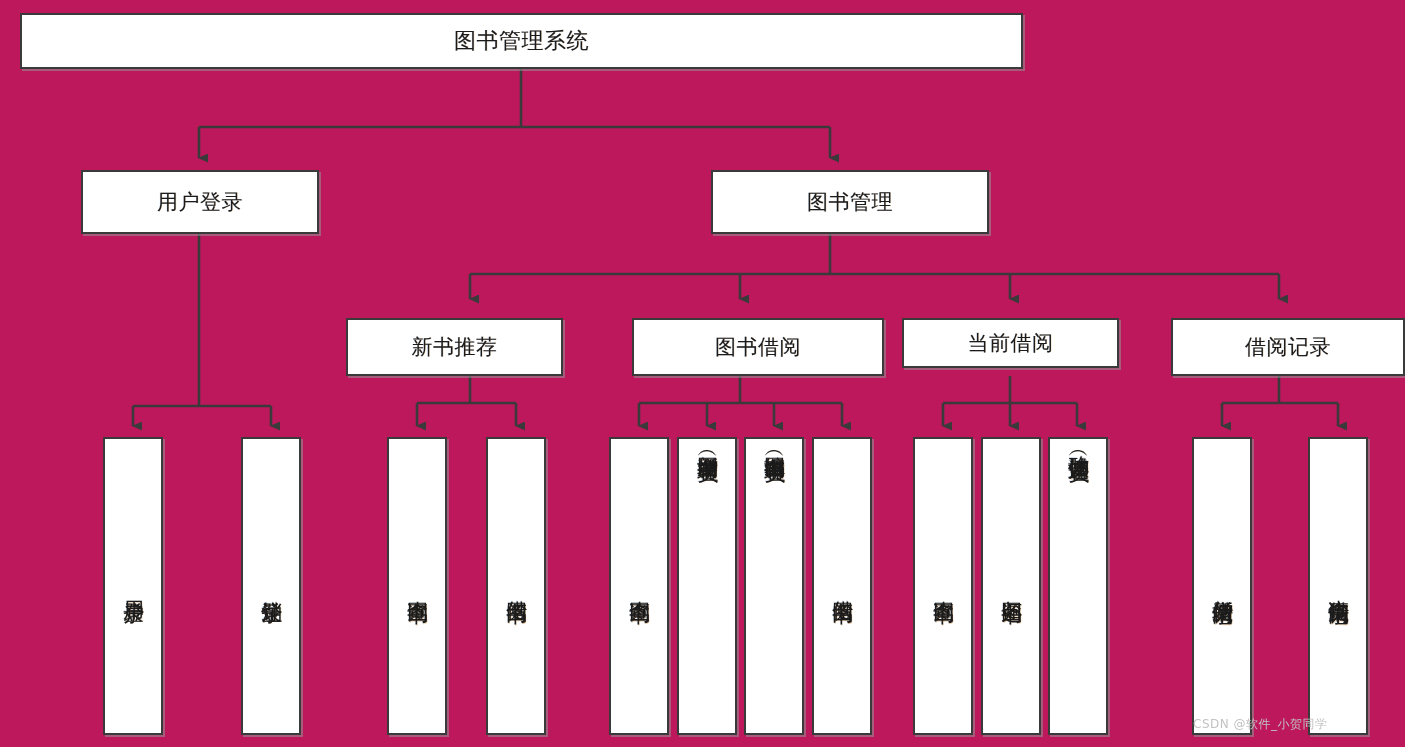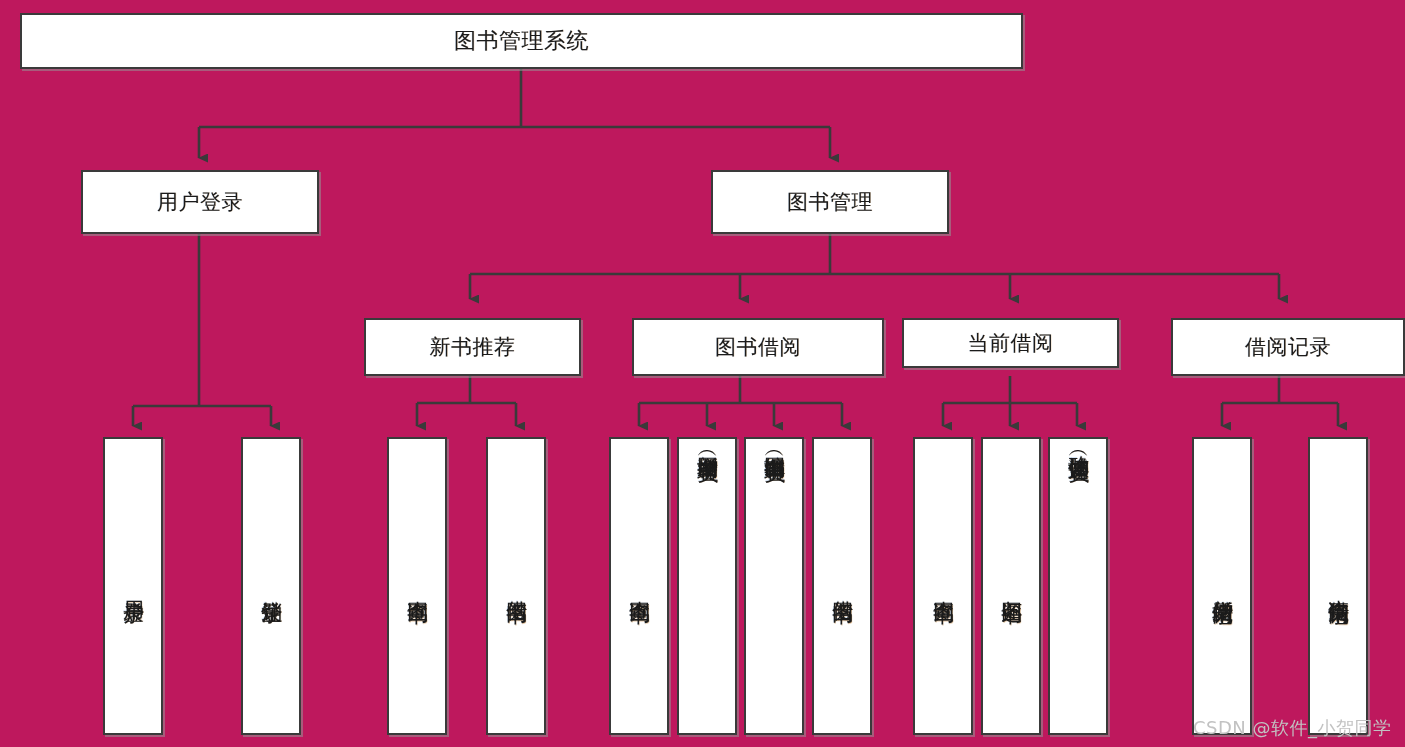--- a/index.html
+++ b/index.html
@@ -57,21 +57,21 @@
     line-height: 1.32;
     letter-spacing: 1px;
     white-space: nowrap;
   }
   .node.leaf.center-v {
     align-items: center;
   }
   .watermark {
     position: absolute;
     color: #c2c2c2;
-    font-size: 18px;
+    font-size: 12px;
     white-space: nowrap;
     letter-spacing: 0.5px;
   }
 </style>
 </head>
 <body>
 
 <div id="canvas">
 
   <svg id="wires" viewBox="0 0 1405 747">
@@ -124,25 +124,25 @@
     </g>
   </svg>
 
   <div class="node root" style="left:20px; top:13px; width:1003px; height:56px;">
     <span class="label">图书管理系统</span>
   </div>
 
   <div class="node" style="left:81px; top:170px; width:238px; height:64px;">
     <span class="label">用户登录</span>
   </div>
-  <div class="node" style="left:711px; top:170px; width:238px; height:64px;">
+  <div class="node" style="left:711px; top:170px; width:278px; height:64px;">
     <span class="label">图书管理</span>
   </div>
 
-  <div class="node" style="left:364px; top:318px; width:217px; height:58px;">
+  <div class="node" style="left:346px; top:318px; width:217px; height:58px;">
     <span class="label">新书推荐</span>
   </div>
   <div class="node" style="left:632px; top:318px; width:252px; height:58px;">
     <span class="label">图书借阅</span>
   </div>
   <div class="node" style="left:902px; top:318px; width:217px; height:50px;">
     <span class="label">当前借阅</span>
   </div>
   <div class="node" style="left:1171px; top:318px; width:234px; height:58px;">
     <span class="label">借阅记录</span>

